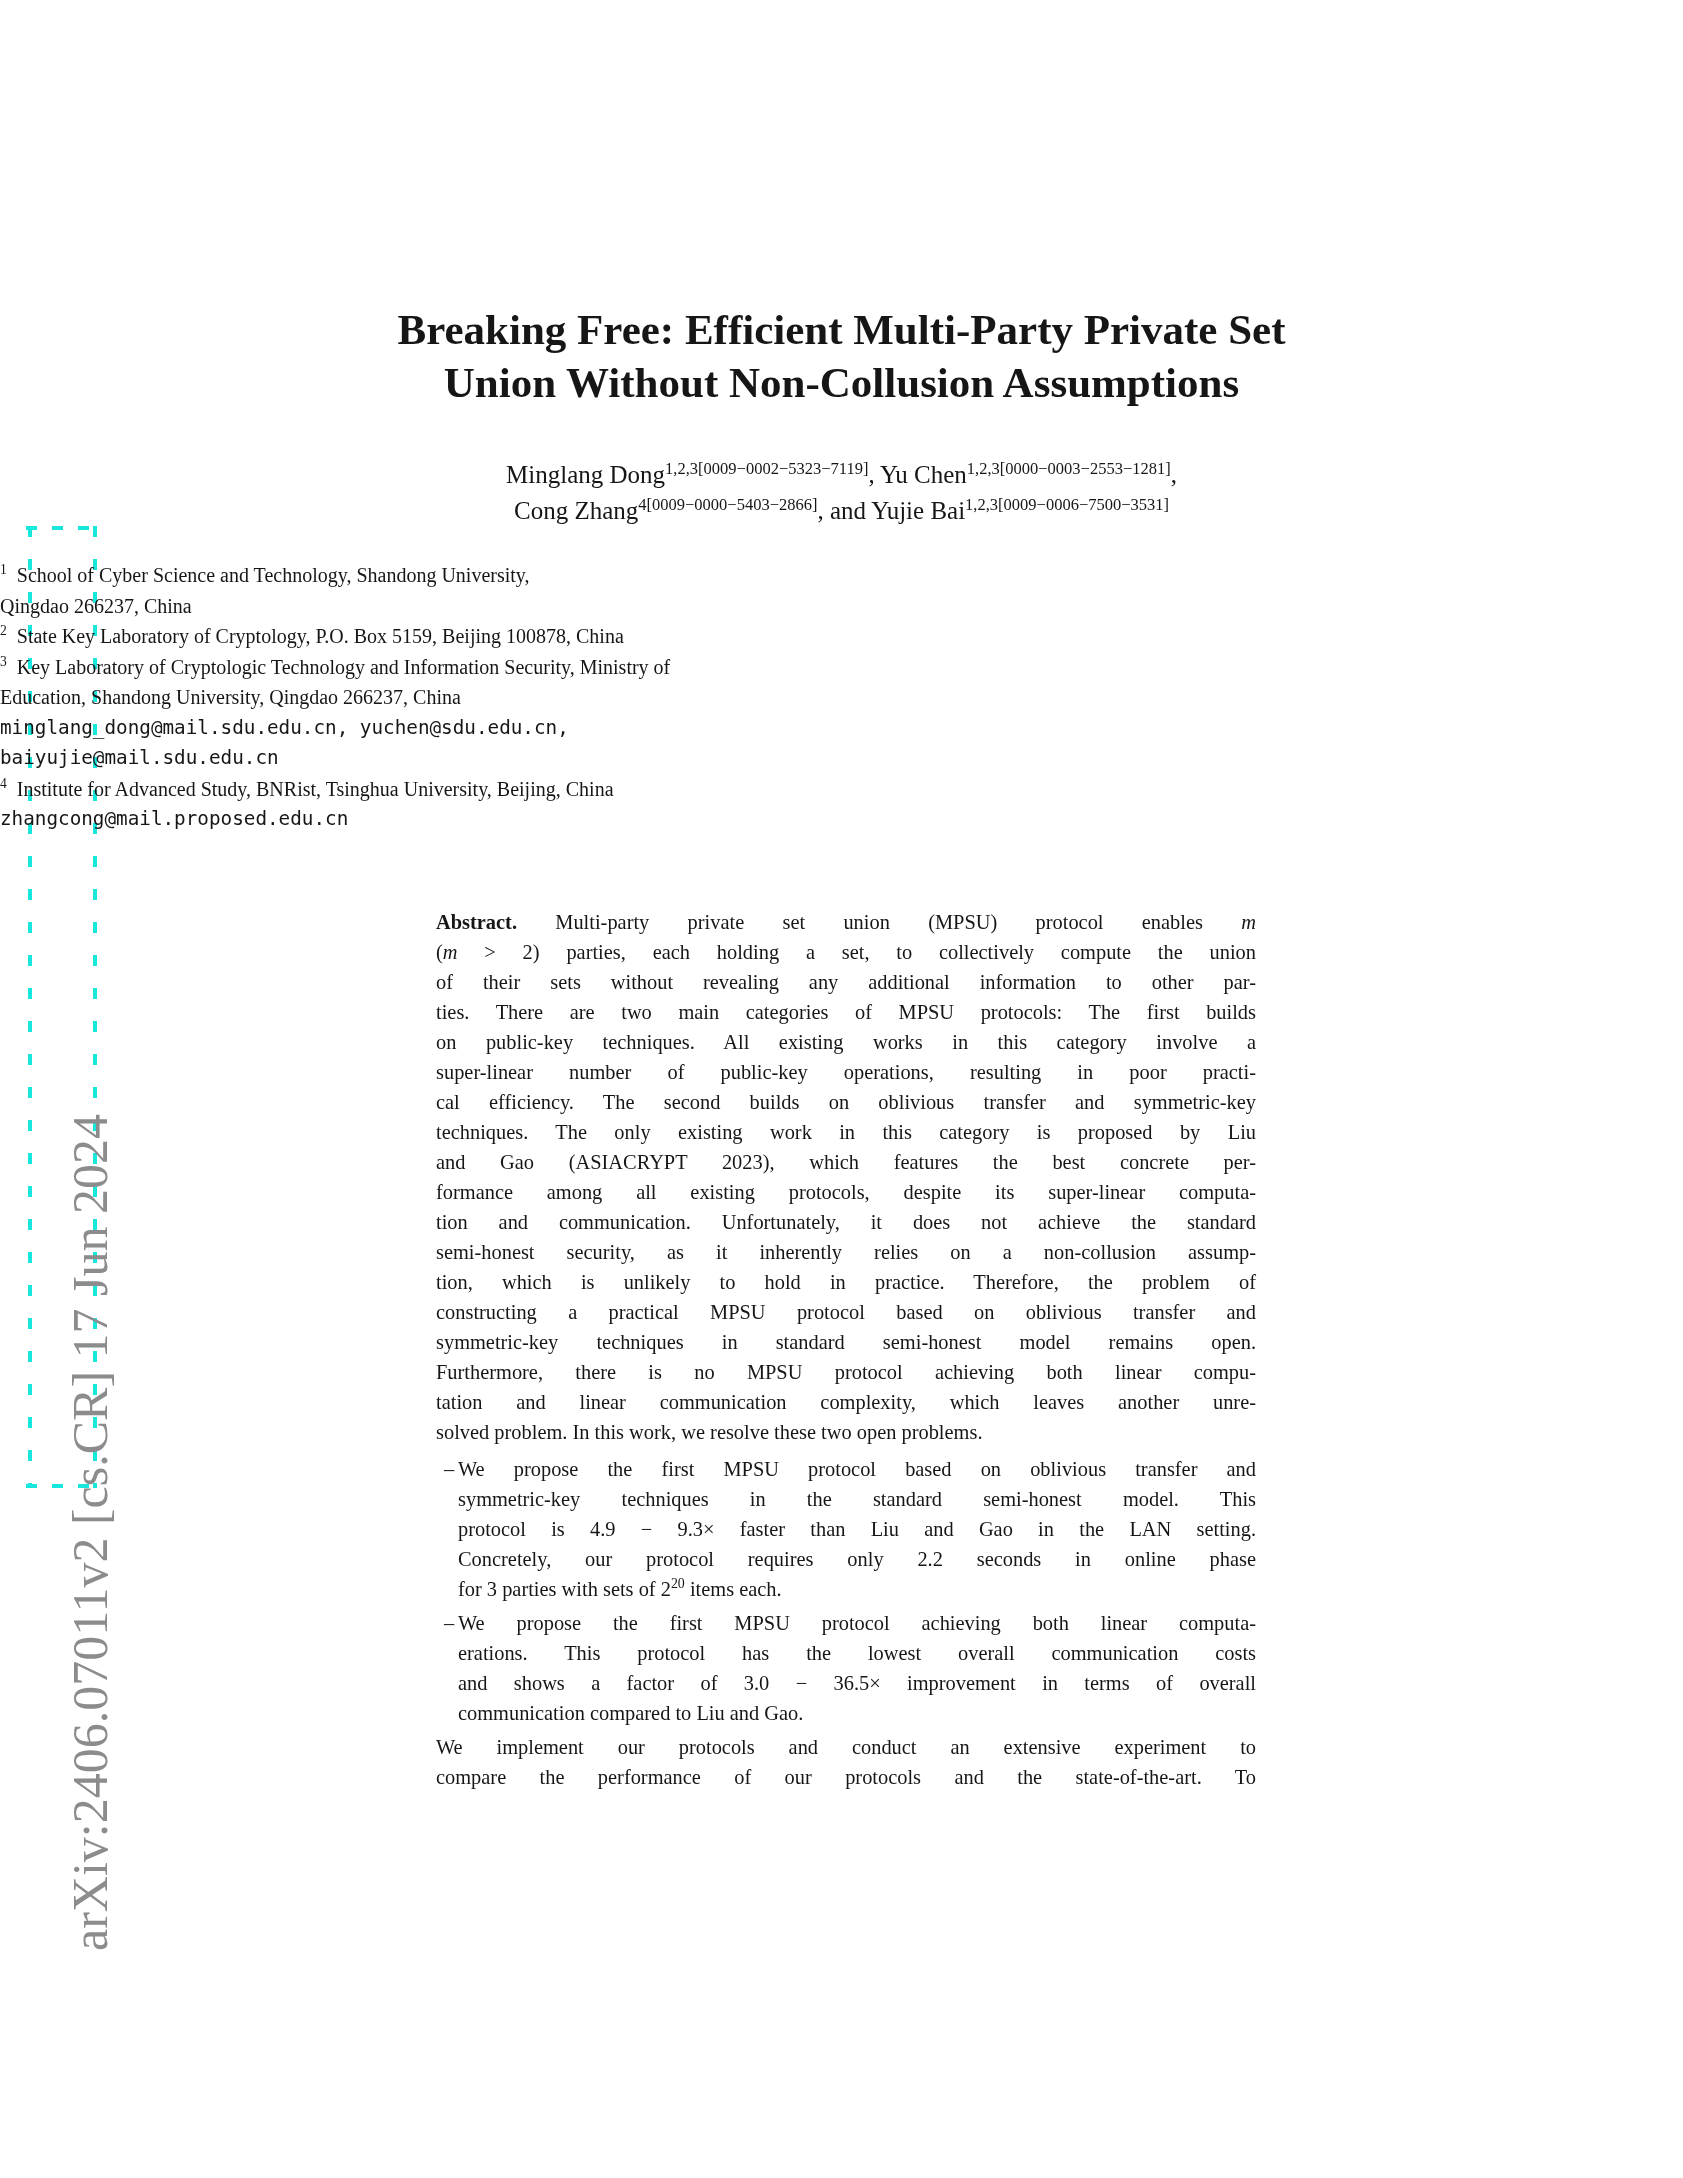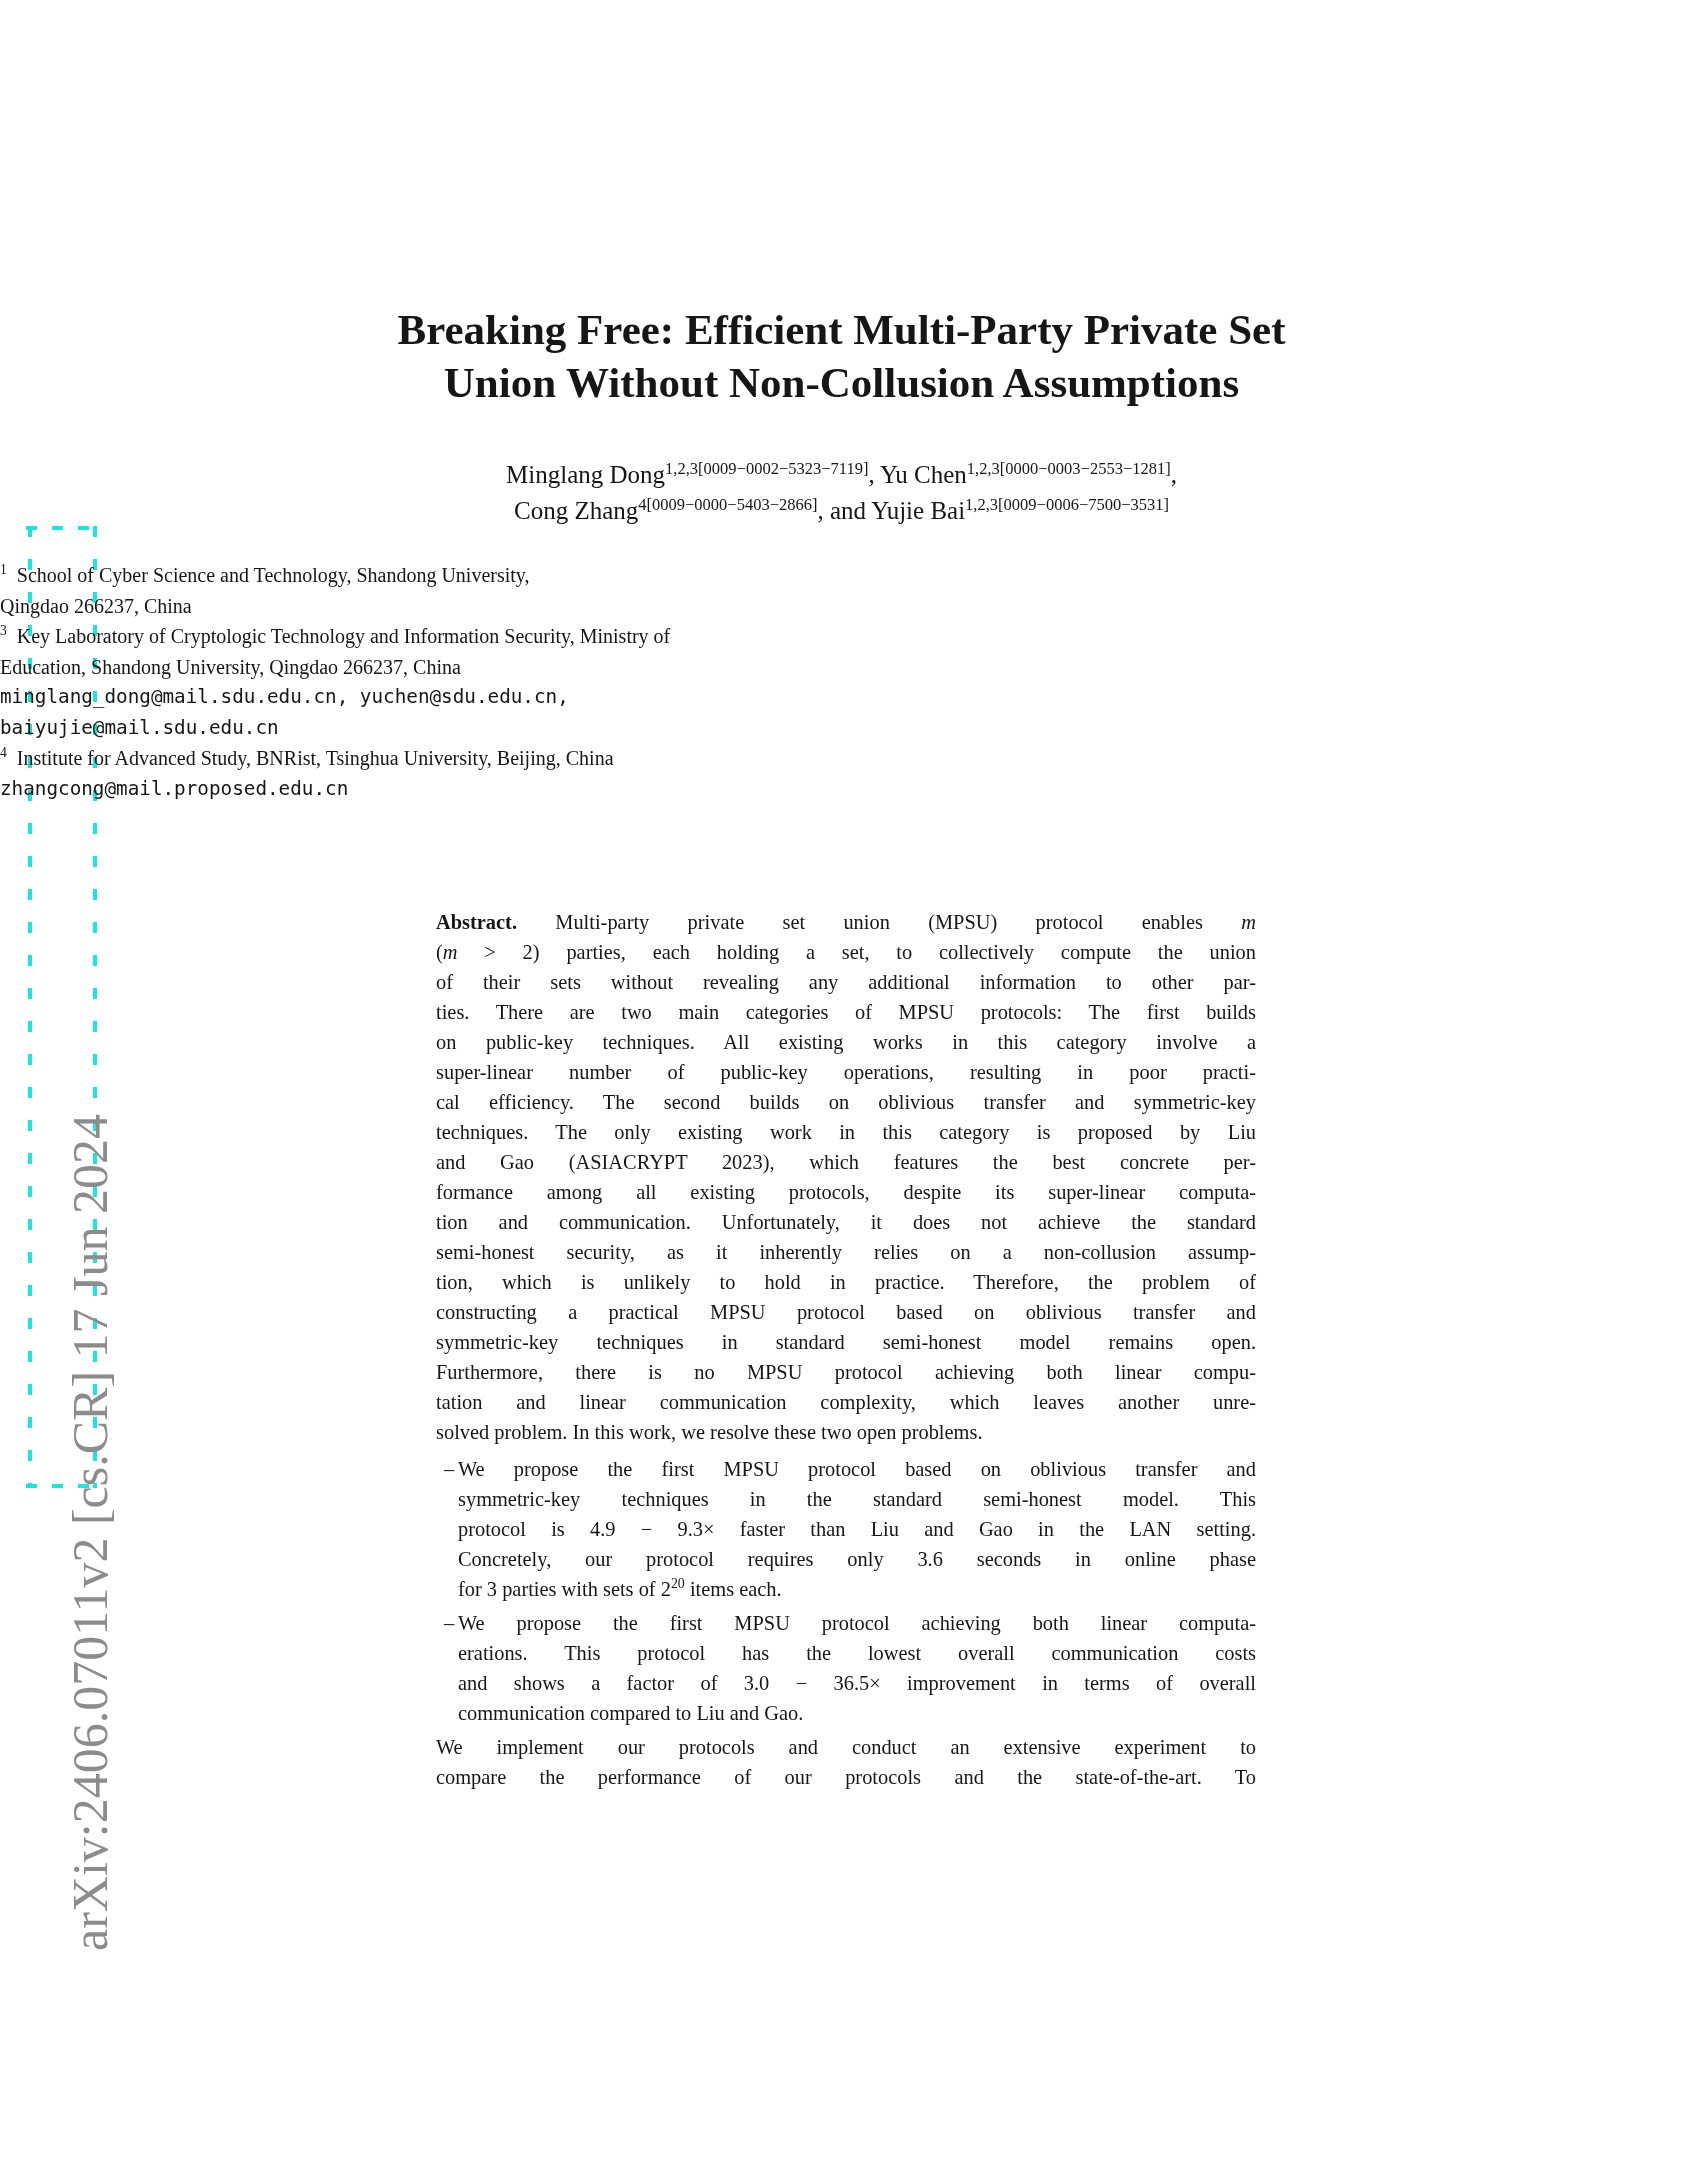--- a/index.html
+++ b/index.html
@@ -89,20 +89,21 @@
   </h1>
 
   <div class="authors">
     <div>Minglang Dong<sup>1,2,3[0009−0002−5323−7119]</sup>, Yu Chen<sup>1,2,3[0000−0003−2553−1281]</sup>,</div>
     <div>Cong Zhang<sup>4[0009−0000−5403−2866]</sup>, and Yujie Bai<sup>1,2,3[0009−0006−7500−3531]</sup></div>
   </div>
 
   <div class="affiliations">
     <div><sup>1</sup>&nbsp; School of Cyber Science and Technology, Shandong University,</div>
     <div>Qingdao 266237, China</div>
+    <div><sup>2</sup>&nbsp; State Key Laboratory of Cryptology, P.O. Box 5159, Beijing 100878, China</div>
     <div><sup>3</sup>&nbsp; Key Laboratory of Cryptologic Technology and Information Security, Ministry of</div>
     <div>Education, Shandong University, Qingdao 266237, China</div>
     <div class="mono">minglang_dong@mail.sdu.edu.cn, yuchen@sdu.edu.cn,</div>
     <div class="mono">baiyujie@mail.sdu.edu.cn</div>
     <div><sup>4</sup>&nbsp; Institute for Advanced Study, BNRist, Tsinghua University, Beijing, China</div>
     <div class="mono">zhangcong@mail.proposed.edu.cn</div>
   </div>
 
   <div class="abstract">
     <div class="jline"><b>Abstract.</b> Multi-party private set union (MPSU) protocol enables <i>m</i></div>
@@ -124,21 +125,21 @@
     <div class="jline">tation and linear communication complexity, which leaves another unre-</div>
     <div class="jline end">solved problem. In this work, we resolve these two open problems.</div>
 
     <div class="bullets">
       <div class="bullet">
         <span class="marker">–</span>
         <div class="blines">
           <div class="jline">We propose the first MPSU protocol based on oblivious transfer and</div>
           <div class="jline">symmetric-key techniques in the standard semi-honest model. This</div>
           <div class="jline">protocol is 4.9 − 9.3× faster than Liu and Gao in the LAN setting.</div>
-          <div class="jline">Concretely, our protocol requires only 3.6 seconds in online phase</div>
+          <div class="jline">Concretely, our protocol requires only 2.2 seconds in online phase</div>
           <div class="jline end">for 3 parties with sets of 2<sup>20</sup> items each.</div>
         </div>
       </div>
       <div class="bullet">
         <span class="marker">–</span>
         <div class="blines">
           <div class="jline">We propose the first MPSU protocol achieving both linear computa-</div>
           <div class="jline">erations. This protocol has the lowest overall communication costs</div>
           <div class="jline">and shows a factor of 3.0 − 36.5× improvement in terms of overall</div>
           <div class="jline end">communication compared to Liu and Gao.</div>

